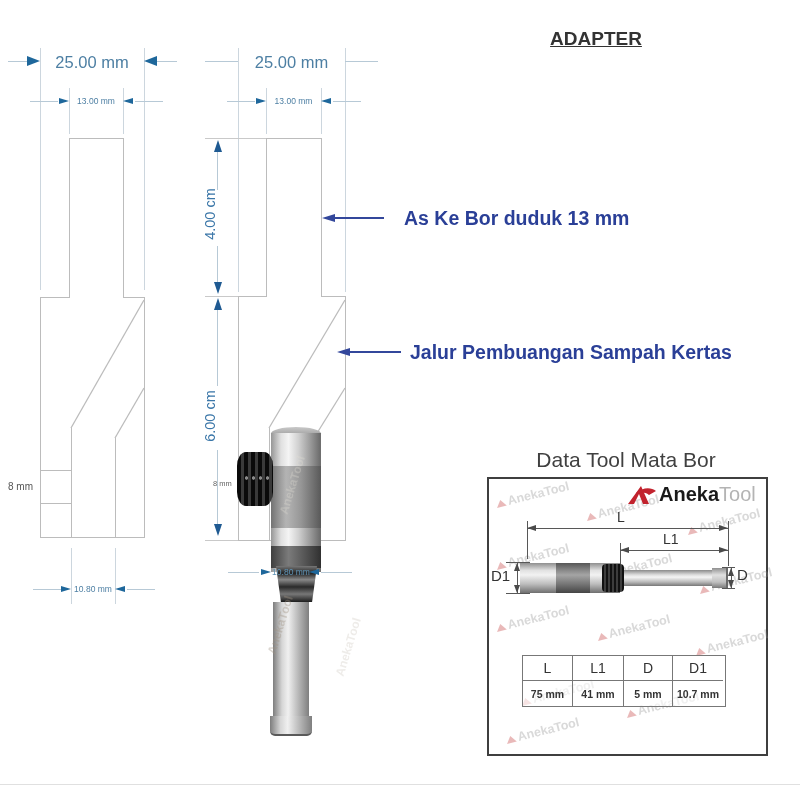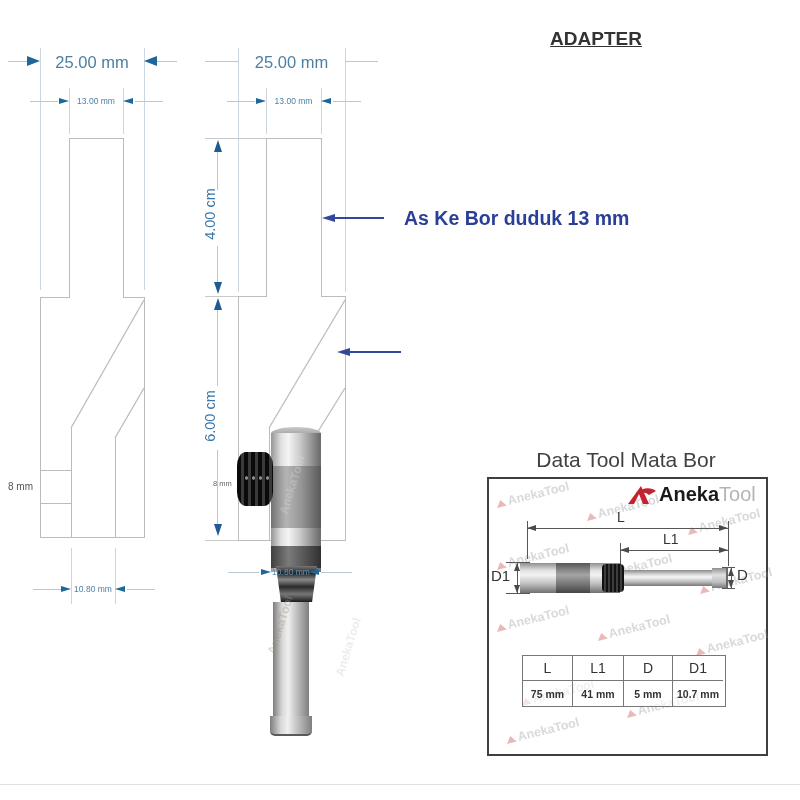--- a/index.html
+++ b/index.html
@@ -168,20 +168,21 @@
   <div class="wm-free z3" style="left:262px;top:478px;transform:rotate(-73deg);color:rgba(225,220,210,.32);">AnekaTool</div>
   <div class="wm-free z3" style="left:250px;top:618px;transform:rotate(-73deg);color:rgba(160,148,132,.38);">AnekaTool</div>
   <div class="wm-free" style="left:318px;top:640px;transform:rotate(-73deg);color:rgba(160,148,132,.18);">AnekaTool</div>
 
   <div class="ar nvl" style="left:322px;top:214px;"></div>
   <div class="abs" style="left:334px;top:217px;width:50px;height:1.5px;background:#33479b;"></div>
   <div class="anno" style="left:404px;top:207px;">As Ke Bor duduk 13 mm</div>
 
   <div class="ar nvl" style="left:337px;top:348px;"></div>
   <div class="abs" style="left:349px;top:351px;width:52px;height:1.5px;background:#33479b;"></div>
+  <div class="anno" style="left:410px;top:341px;">Jalur Pembuangan Sampah Kertas</div>
 
   <div class="abs" style="left:487px;top:448px;width:278px;text-align:center;font-size:21px;color:#404040;">Data Tool Mata Bor</div>
   <div class="ds-box"></div>
 
   <span class="wm" style="left:495px;top:488px;"><i></i><span>AnekaTool</span></span>
   <span class="wm" style="left:585px;top:501px;"><i></i><span>AnekaTool</span></span>
   <span class="wm" style="left:686px;top:515px;"><i></i><span>AnekaTool</span></span>
   <span class="wm" style="left:495px;top:550px;"><i></i><span>AnekaTool</span></span>
   <span class="wm" style="left:598px;top:560px;"><i></i><span>AnekaTool</span></span>
   <span class="wm" style="left:698px;top:574px;"><i></i><span>AnekaTool</span></span>

